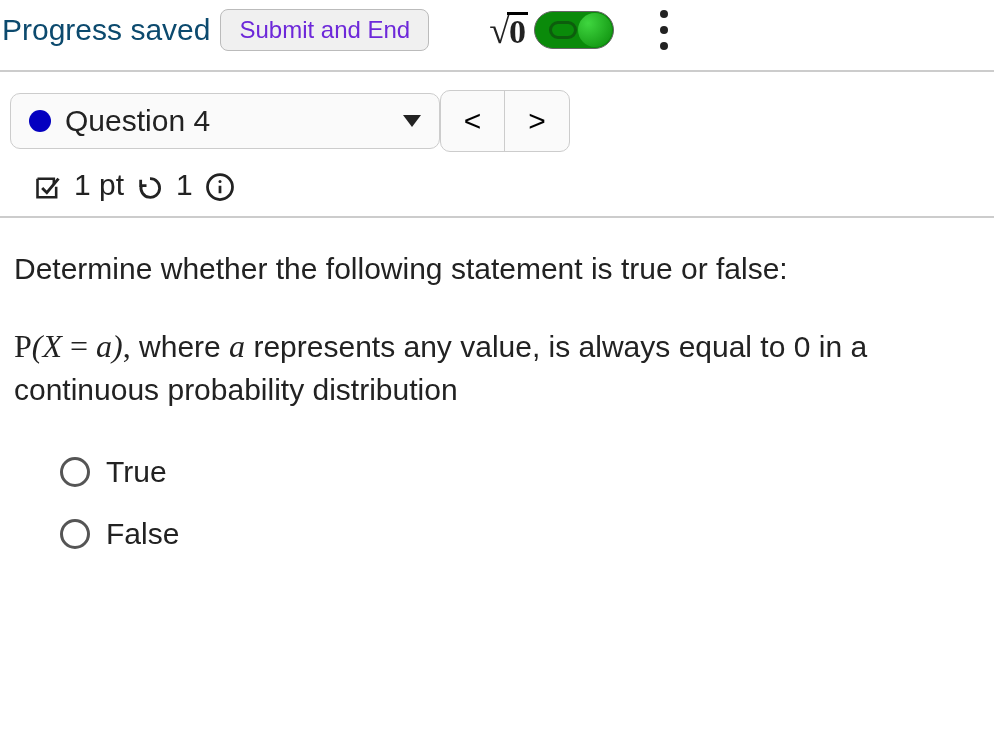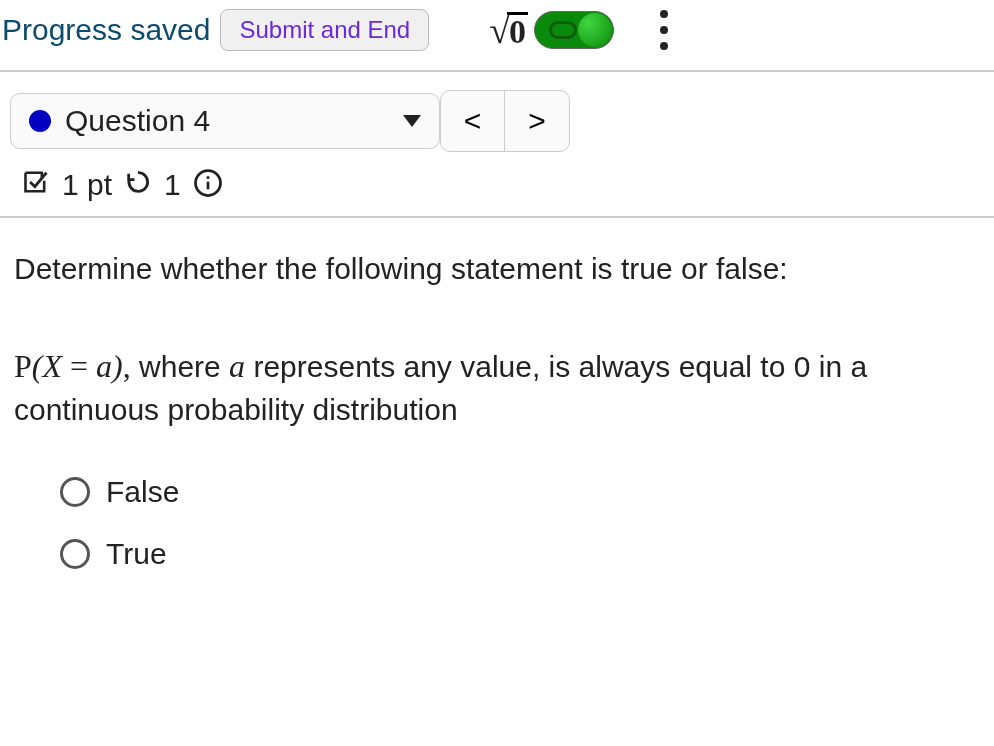--- a/index.html
+++ b/index.html
@@ -146,38 +146,38 @@
     justify-content: center;
     font-size: 30px;
     cursor: pointer;
     font-family: inherit;
     background: transparent;
     border: none;
   }
   .navbtn:first-child { border-right: 1px solid #ccc; }
   .metarow {
     display: flex;
-    align-items: flex-start;
+    align-items: flex-end;
     gap: 12px;
-    padding: 2px 10px 14px 22px;
+    padding: 2px 10px 14px 34px;
     font-size: 30px;
   }
   .meta-icon { display: inline-flex; align-items: center; }
   .details-link { cursor: pointer; }
   hr.sep2 {
     border: none;
     border-top: 2px solid #ccc;
     margin: 0;
   }
   .question-body {
     padding: 30px 26px 10px 14px;
     font-size: 30px;
     line-height: 1.4;
   }
-  .stmt { margin-top: 54px; }
+  .stmt { margin-top: 34px; }
   .mathit {
     font-family: "Times New Roman", serif;
     font-style: italic;
     font-size: 32px;
   }
   .mathrm {
     font-family: "Times New Roman", serif;
     font-size: 32px;
   }
   .options {
@@ -265,20 +265,20 @@
 <hr class="sep2">
 
 <div class="question-body">
   <div>Determine whether the following statement is true or false:</div>
   <div class="stmt">
     <span class="mathit"><span class="mathrm" style="font-style:normal;">P</span>(<span>X</span> <span class="mathrm" style="font-style:normal;">=</span> <span>a</span>)<span class="mathrm" style="font-style:normal;">,</span></span><span> where </span><span class="mathit">a</span><span> represents any value, is always equal to 0 in a continuous probability distribution</span>
   </div>
   <div class="options">
     <div class="option">
       <span class="radio"></span>
-      <span>False</span>
+      <span>True</span>
     </div>
     <div class="option">
       <span class="radio"></span>
-      <span>True</span>
+      <span>False</span>
     </div>
   </div>
 </div>
 
 </body></html>

